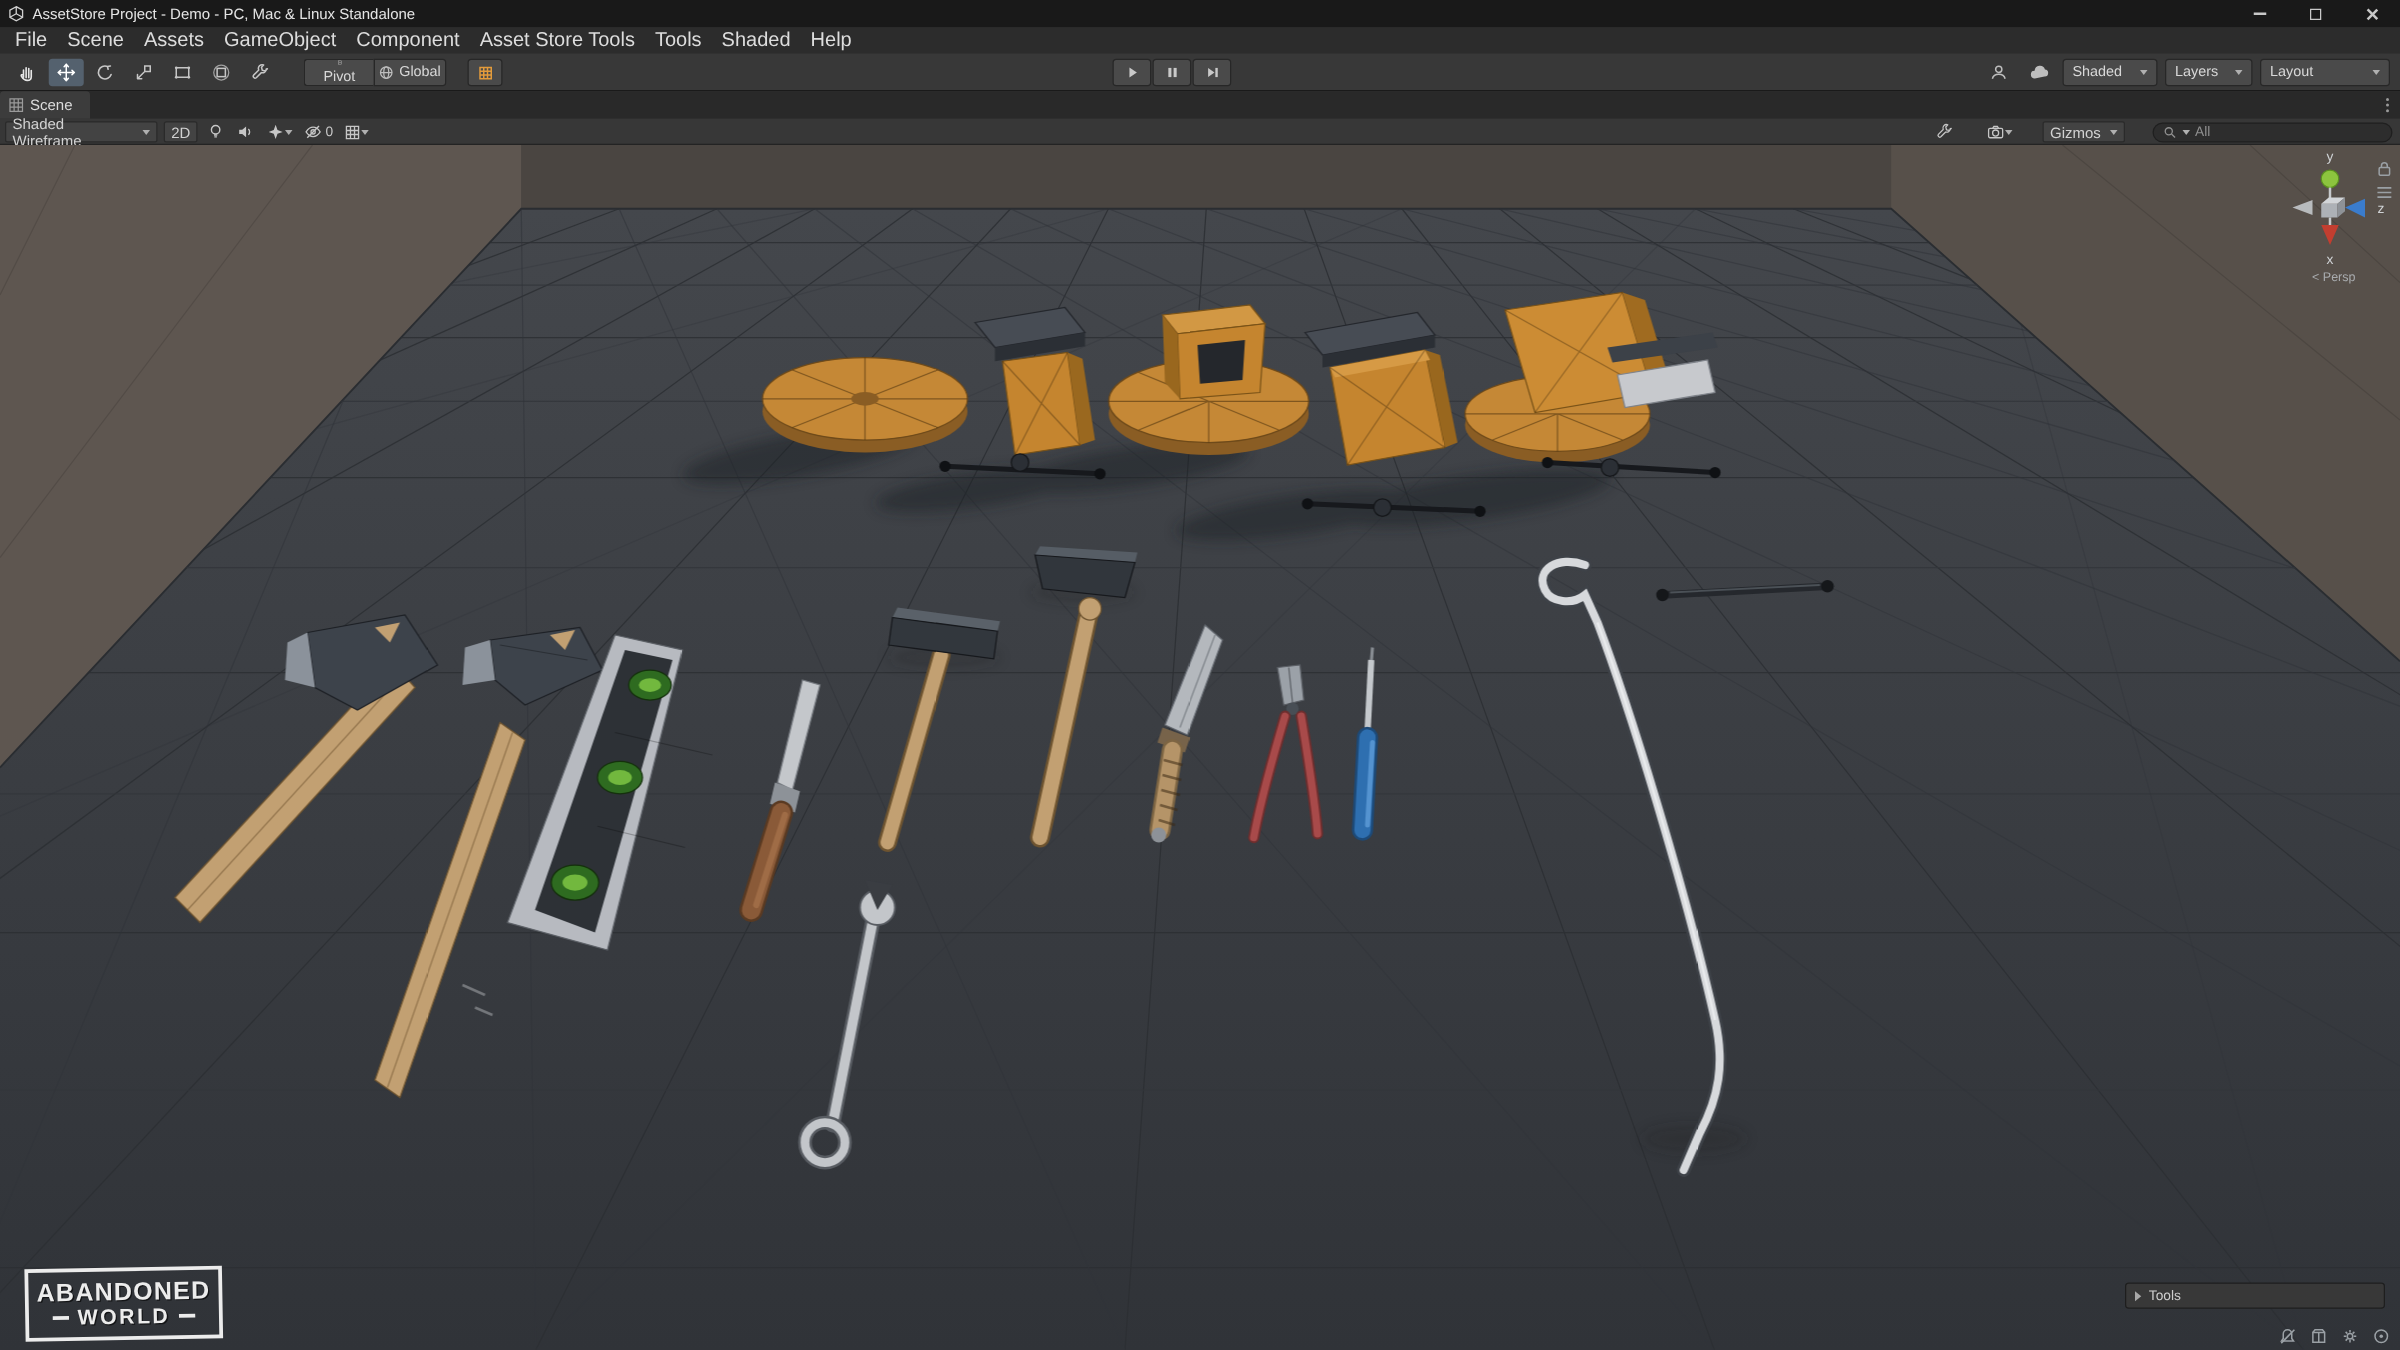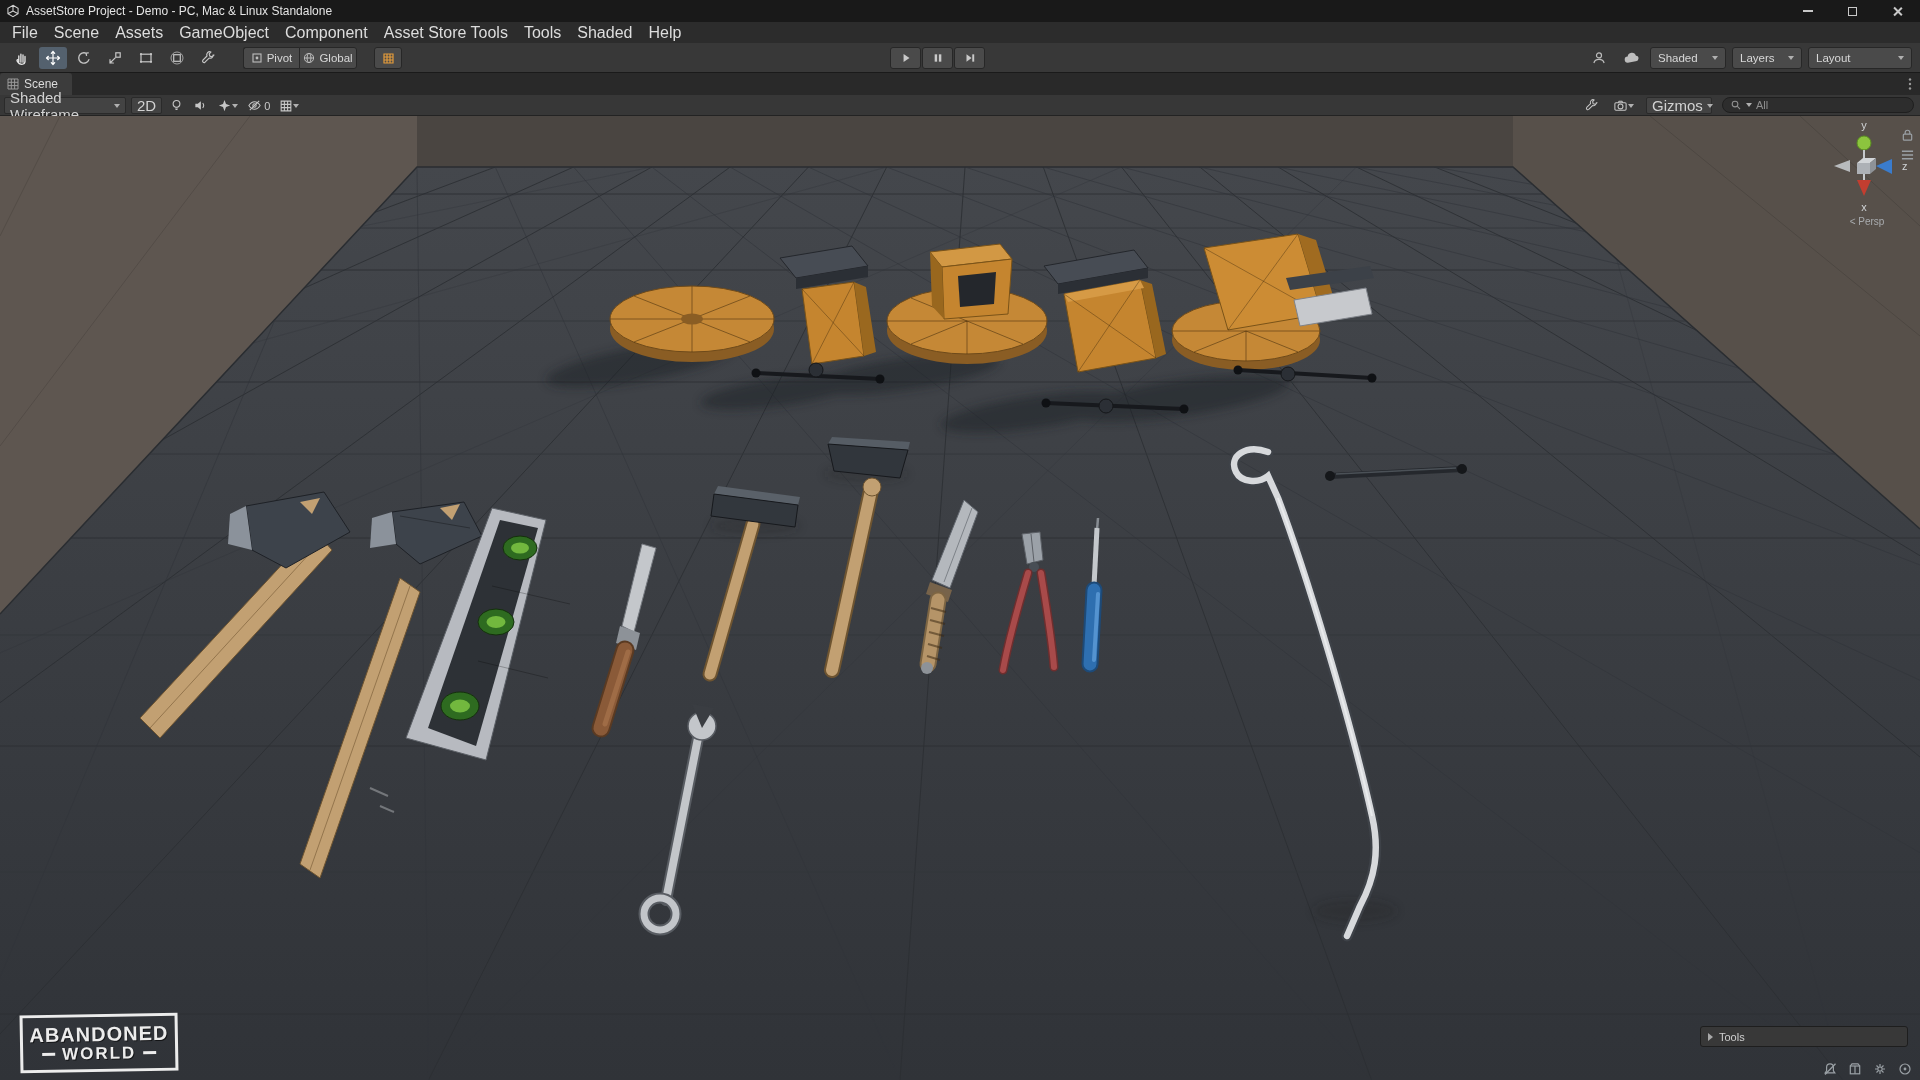--- a/index.html
+++ b/index.html
@@ -23,41 +23,41 @@
   .menubar{position:absolute;left:0;top:22px;width:100%;height:21px;background:#2c2c2c;display:flex;align-items:center;padding-left:4px;}
   .menu-item{font-size:16px;color:#dddddd;padding:3px 8px;cursor:default;}
 
   
   .toolbar{position:absolute;left:0;top:43px;width:100%;height:30px;background:#383838;border-bottom:1px solid #1a1a1a;}
   .tb-left{position:absolute;left:8px;top:4px;display:flex;gap:3px;align-items:center;height:22px;}
   .ticon{width:28px;height:22px;display:flex;align-items:center;justify-content:center;border-radius:3px;}
   .ticon.selected{background:#54616e;}
   .btn{background:#4a4a4a;border:1px solid #272727;border-radius:3px;color:#d8d8d8;font-size:11.5px;display:flex;align-items:center;justify-content:center;gap:4px;height:22px;}
   .pair{display:flex;margin-left:18px;}
-  .pair .btn:first-child{border-radius:3px 0 0 3px;border-right:none;width:56px;}
+  .pair .btn:first-child{border-radius:3px 0 0 3px;border-right:none;width:56px;flex-direction:column;}
   .pair .btn:last-child{border-radius:0 3px 3px 0;width:58px;}
   .orangebtn{margin-left:14px;width:28px;}
   .tb-center{position:absolute;left:890px;top:4px;display:flex;gap:1px;}
   .tb-center .btn{width:31px;}
   .tb-right{position:absolute;right:8px;top:4px;display:flex;gap:6px;align-items:center;}
   .iconbtn{width:26px;height:22px;display:flex;align-items:center;justify-content:center;}
   .drop{justify-content:space-between;padding:0 7px;}
   .caret{width:0;height:0;border-left:3.5px solid transparent;border-right:3.5px solid transparent;border-top:4px solid #b0b0b0;}
   .caret-right{width:0;height:0;border-top:4px solid transparent;border-bottom:4px solid transparent;border-left:5px solid #a8a8a8;}
 
   
   .tabbar{position:absolute;left:0;top:73px;width:100%;height:22px;background:#292929;}
   .tab{position:absolute;left:0;top:0;height:22px;width:72px;background:#3c3c3c;border-radius:3px 3px 0 0;display:flex;align-items:center;gap:5px;padding-left:7px;color:#dcdcdc;font-size:12px;}
   .panelmenu{position:absolute;right:4px;top:3px;}
 
   
   .scenebar{position:absolute;left:0;top:95px;width:100%;height:21px;background:#373737;border-bottom:1px solid #232323;}
   .sb-left{position:absolute;left:4px;top:2px;display:flex;gap:5px;align-items:center;height:17px;}
-  .sb-right{position:absolute;right:6px;top:2px;display:flex;gap:10px;height:17px;}
-  .sbtn{background:#434343;border:1px solid #2a2a2a;border-radius:2px;height:17px;display:flex;align-items:center;gap:4px;padding:0 5px;color:#d2d2d2;font-size:15px;}
+  .sb-right{position:absolute;right:6px;top:2px;display:flex;gap:22px;align-items:center;height:17px;}
+  .sbtn{background:#434343;border:1px solid #2a2a2a;border-radius:2px;height:17px;display:flex;align-items:center;gap:4px;padding:0 5px;color:#d2d2d2;font-size:12px;}
   .sicon{height:17px;display:flex;align-items:center;justify-content:center;padding:0 2px;}
   .search{width:192px;height:16px;background:#2d2d2d;border:1px solid #1f1f1f;border-radius:8px;display:flex;align-items:center;gap:4px;padding:0 7px;color:#8f8f8f;font-size:11px;}
 
   
   .viewport{position:absolute;left:0;top:116px;width:1920px;height:964px;background:#4e4844;overflow:hidden;}
   .viewport svg.scene{position:absolute;left:0;top:0;}
 
   .gizmo{position:absolute;right:-2px;top:0;width:110px;height:112px;}
   .gizmo text{font-size:11px;fill:#cfd2d5;}
   .gizmo .persp{font-size:10px;fill:#a8abae;}

